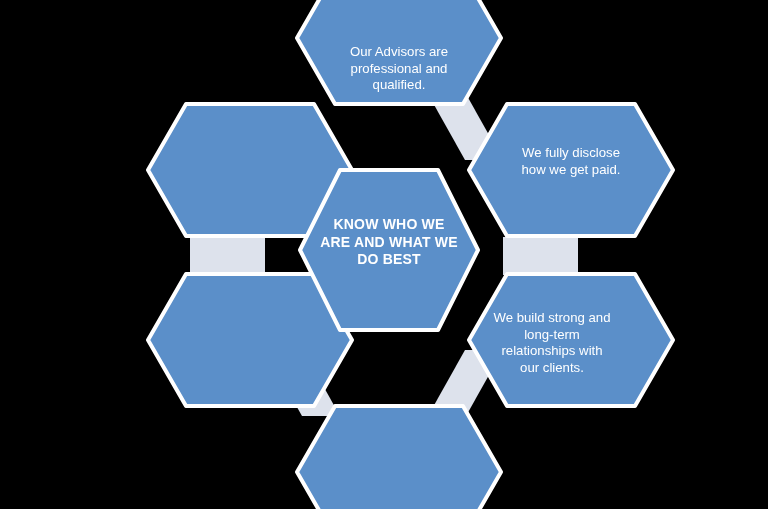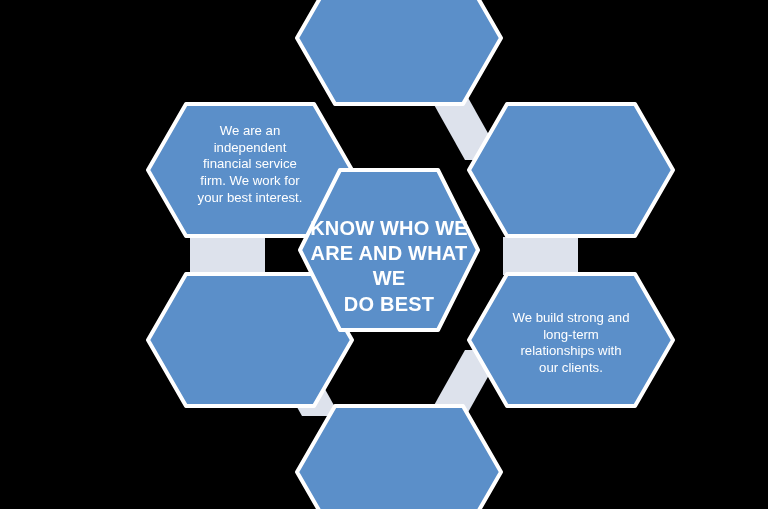--- a/index.html
+++ b/index.html
@@ -38,21 +38,21 @@
     line-height: 1.26;
     font-family: "Liberation Sans", sans-serif;
     pointer-events: none;
     white-space: pre-line;
   }
   .satellite-label {
     font-size: 13.2px;
     font-weight: 400;
   }
   .center-label {
-    font-size: 20px;
+    font-size: 14px;
     font-weight: 700;
     letter-spacing: 0.2px;
   }
 </style>
 </head>
 <body>
 
 <div id="stage">
 
   <svg id="diagram-svg" viewBox="0 0 768 509" xmlns="http://www.w3.org/2000/svg">
@@ -78,32 +78,32 @@
 
     <polygon class="hex-shape" fill="#5b8fc9" points="335,406 463,406 501,472 463,538 335,538 297,472"></polygon>
 
     <polygon class="hex-shape" fill="#5b8fc9" points="186,274 314,274 352,340 314,406 186,406 148,340"></polygon>
 
     <polygon class="hex-shape" fill="#5b8fc9" points="186,104 314,104 352,170 314,236 186,236 148,170"></polygon>
 
     <polygon class="hex-shape" fill="#5b8fc9" points="340,170 438,170 478,250 438,330 340,330 300,250"></polygon>
   </svg>
 
+  <div class="hex-label satellite-label" style="left:297px; top:44px; width:204px;">Our Advisors are
+professional and
+qualified.</div>
 
+  <div class="hex-label satellite-label" style="left:469px; top:145px; width:204px;">We fully disclose
+how we get paid.</div>
 
-  <div class="hex-label satellite-label" style="left:469px; top:310px; width:204px;">We build strong and
+  <div class="hex-label satellite-label" style="left:450px; top:310px; width:204px;">We build strong and
 long-term
 relationships with
 our clients.</div>
 
 
 
-  <div class="hex-label satellite-label" style="left:148px; top:123px; width:204px;">We are an
-independent
-financial service
-firm. We work for
-your best interest.</div>
 
   <div class="hex-label center-label" style="left:300px; top:216px; width:178px;">KNOW WHO WE
 ARE AND WHAT WE
 DO BEST</div>
 
 </div>
 
 </body></html>

